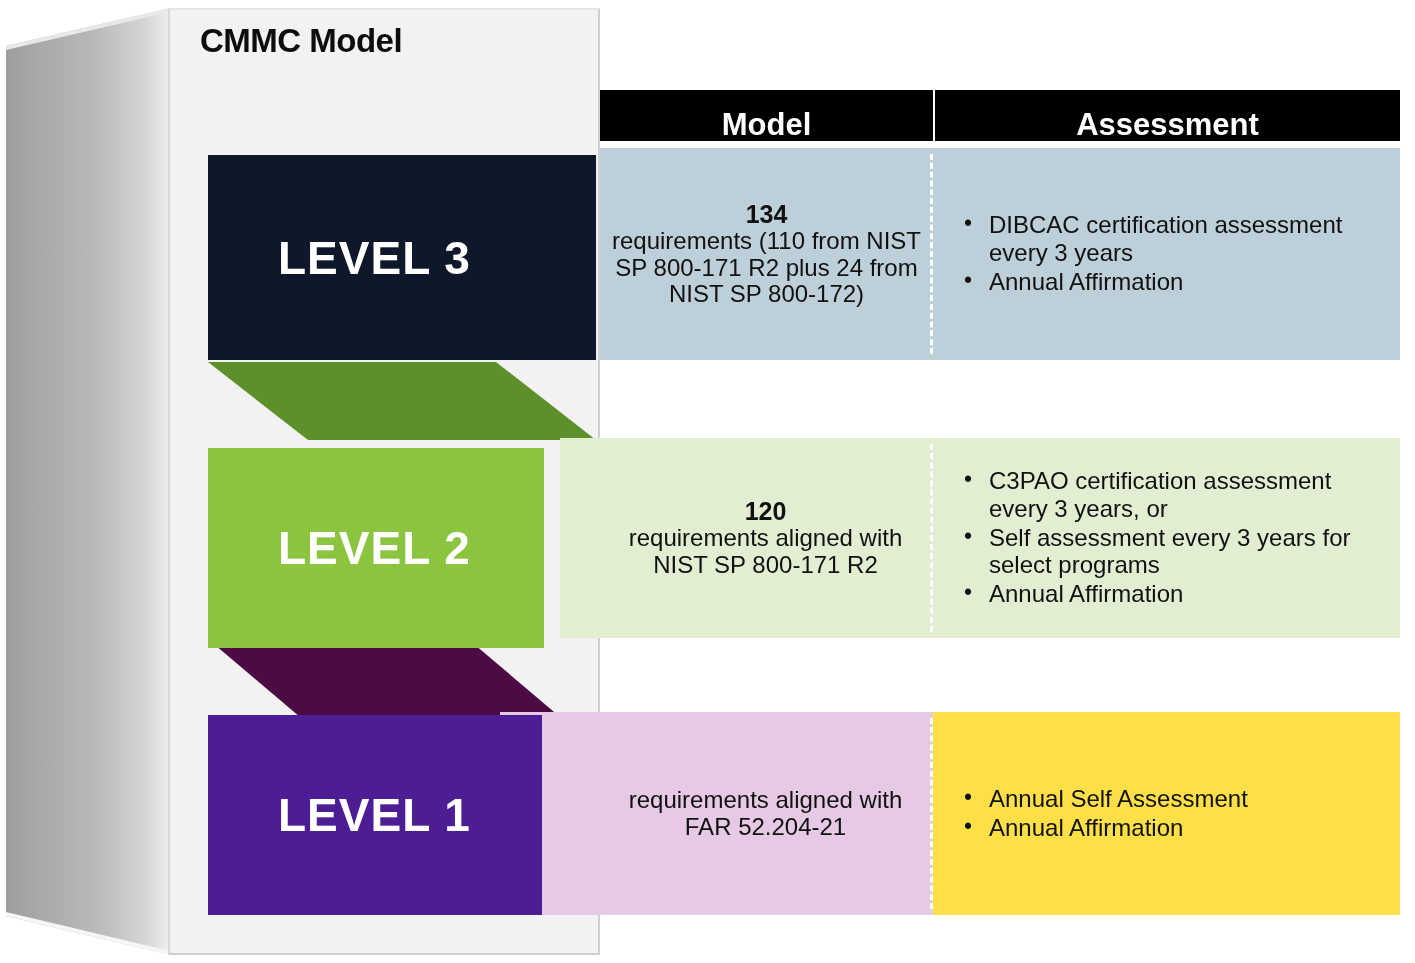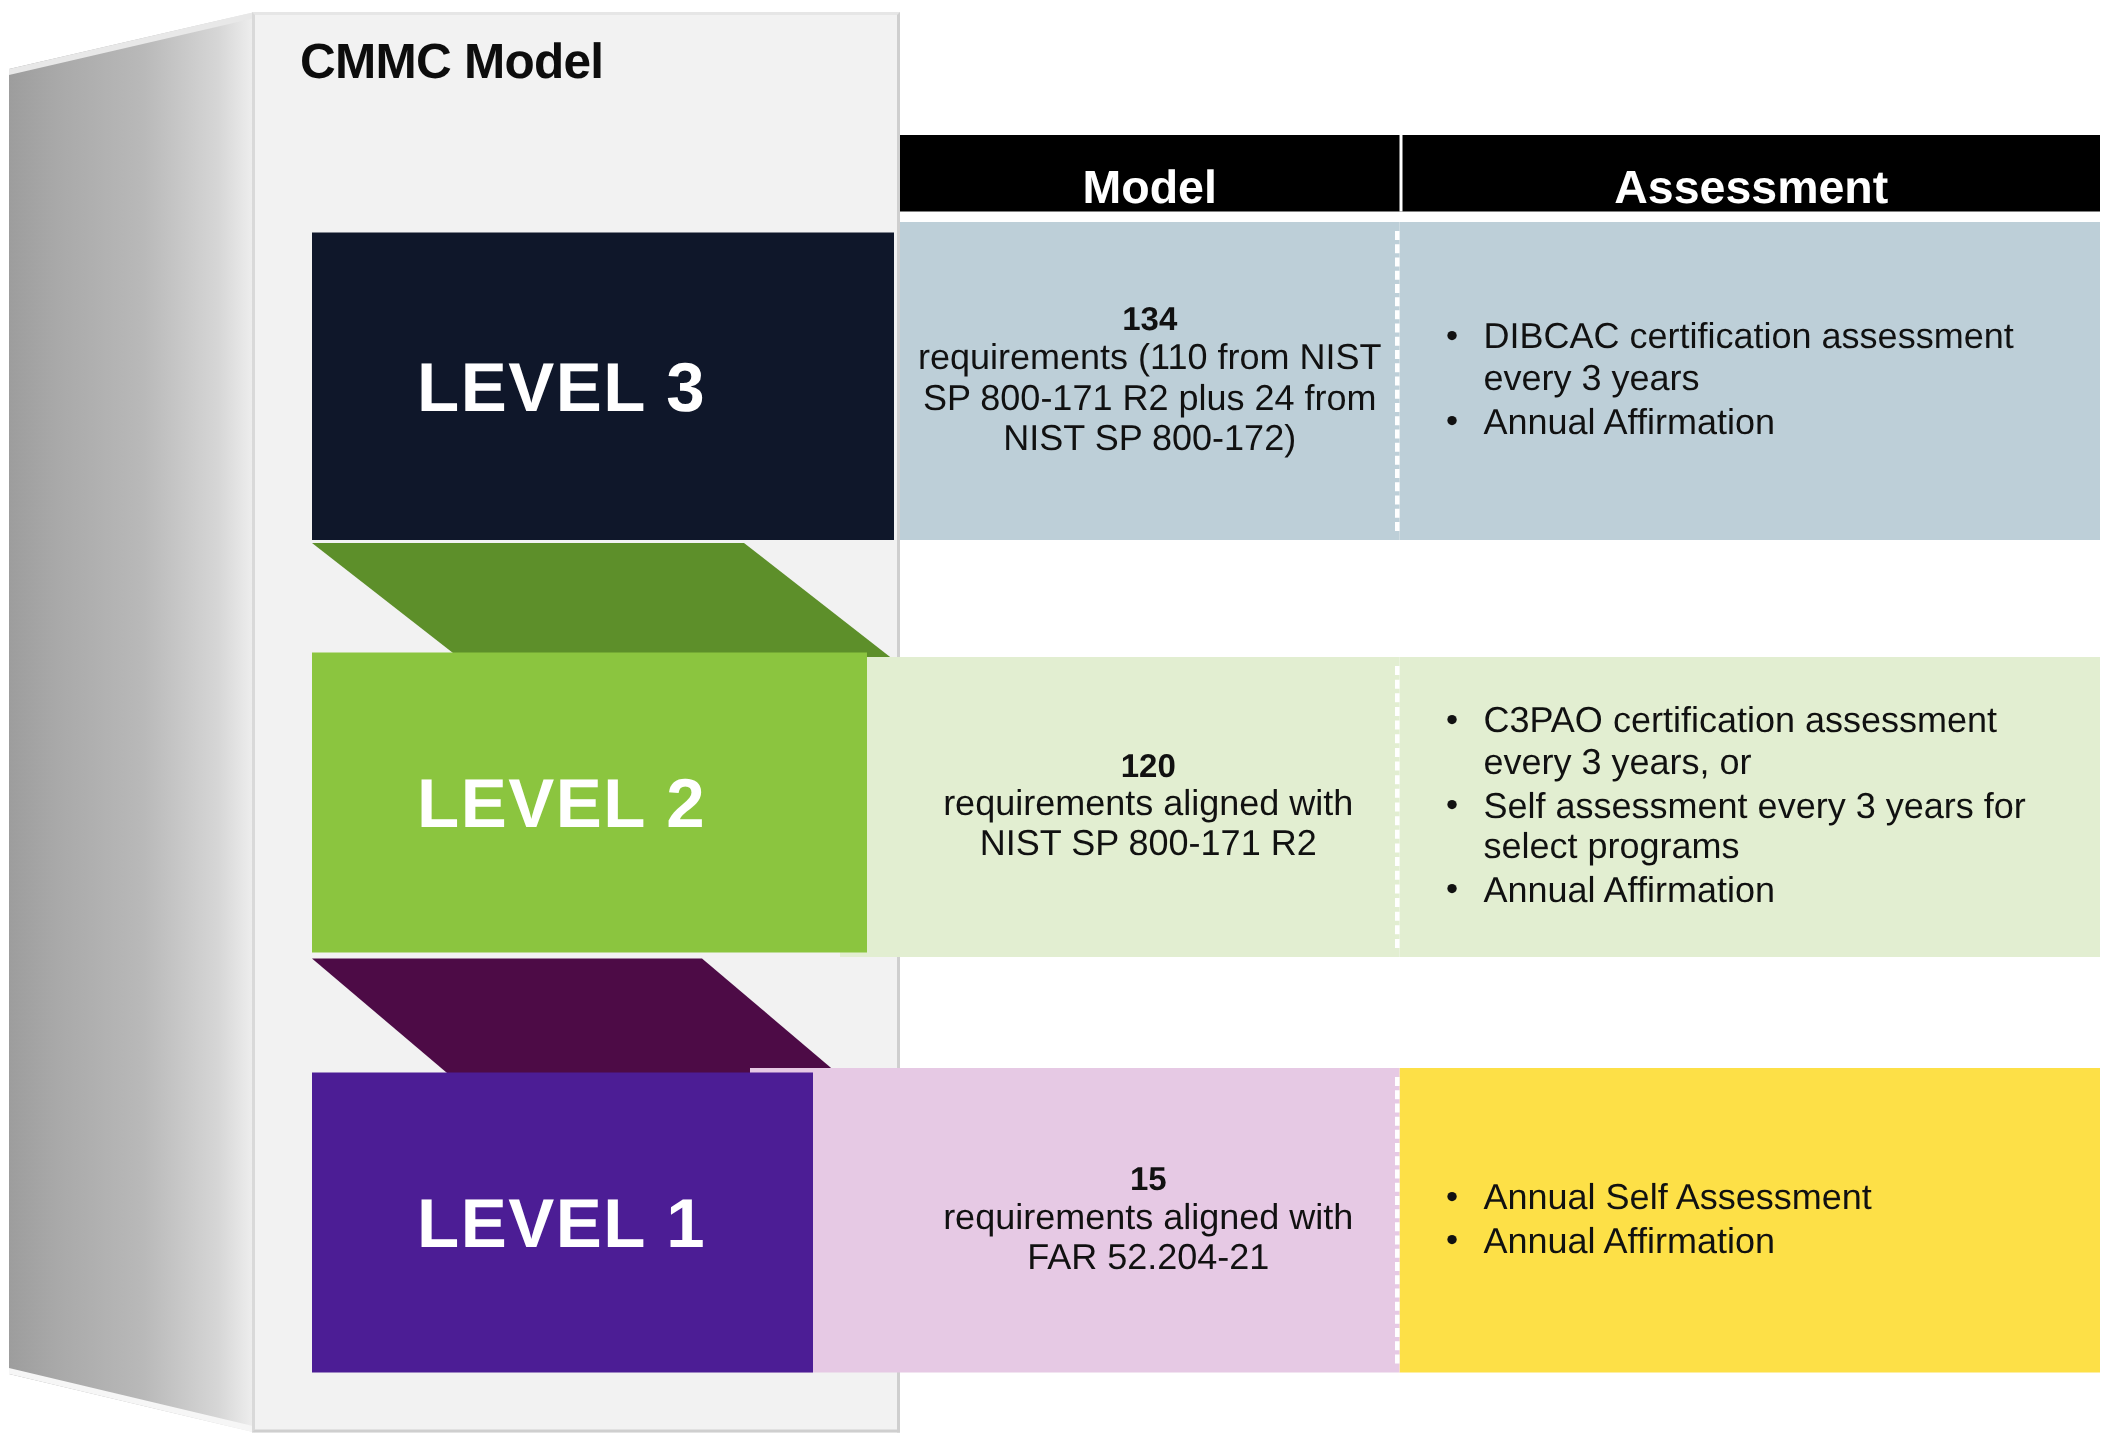--- a/index.html
+++ b/index.html
@@ -50,21 +50,21 @@
   .row-panel{position:absolute;display:flex;}
   .panel-model{
     position:relative;
     box-sizing:border-box;
     display:flex;flex-direction:column;
     align-items:center;justify-content:center;
     text-align:center;
     font-size:24px;color:#111111;line-height:1.12;
     padding:0 8px;
   }
-  .panel-model .count{font-weight:bold;font-size:22px;display:block;}
+  .panel-model .count{font-weight:bold;font-size:25px;display:block;}
   .panel-model .desc{display:block;}
   .dash-divider{
     position:absolute;top:6px;bottom:6px;width:0;
     border-left:3px dashed #ffffff;
   }
   .panel-assess{
     box-sizing:border-box;
     display:flex;flex-direction:column;justify-content:center;
     font-size:24px;color:#111111;line-height:1.16;
     padding-left:26px;padding-right:22px;
@@ -153,28 +153,27 @@
         <li>Self assessment every 3 years for select programs</li>
         <li>Annual Affirmation</li>
       </ul>
     </div>
   </div>
 
   <svg class="connector" style="left:200px;top:632px;" width="400" height="92" viewBox="0 0 400 92">
     <polygon points="8,7 268,7 360,85 100,85" fill="#4d0b46"></polygon>
   </svg>
 
-  <div class="level-block" style="left:208px;top:435px;width:370px;height:200px;background:#8bc53f;">
+  <div class="level-block" style="left:208px;top:448px;width:336px;height:200px;background:#8bc53f;">
     <span class="label">LEVEL 2</span>
   </div>
 
   <div class="row-panel" style="left:500px;top:712px;width:900px;height:203px;">
     <div class="panel-model" style="width:433px;background:#e6c9e4;">
       <div style="padding-left:98px;">
-        <span class="count">15</span>
         <span class="desc">requirements aligned with FAR 52.204-21</span>
       </div>
       <div class="dash-divider" style="right:0;"></div>
     </div>
     <div class="panel-assess" style="flex:1;background:#fde047;">
       <ul>
         <li>Annual Self Assessment</li>
         <li>Annual Affirmation</li>
       </ul>
     </div>

